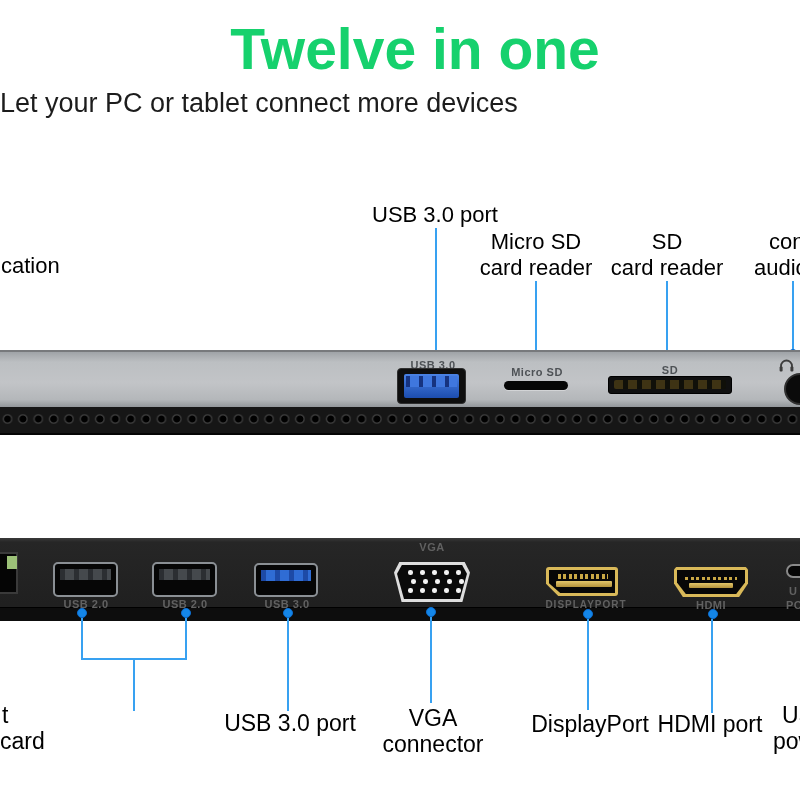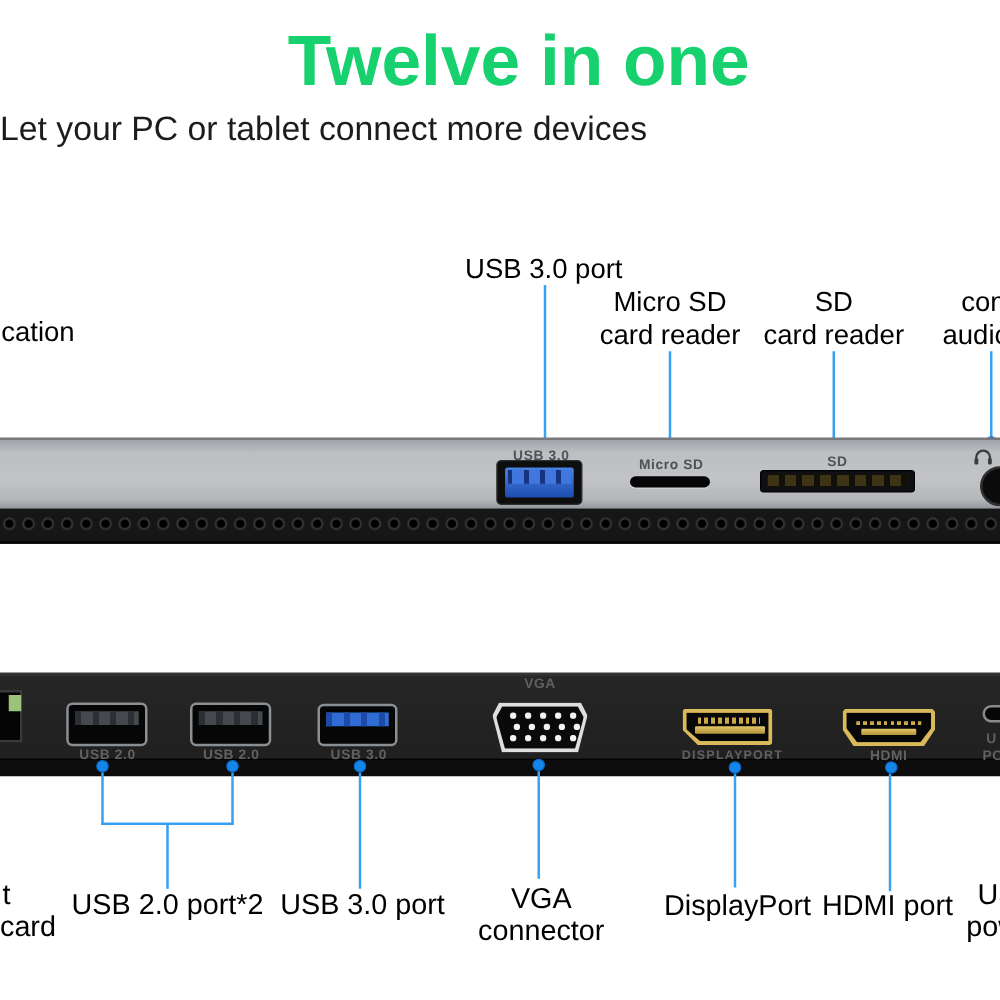--- a/index.html
+++ b/index.html
@@ -196,21 +196,20 @@
   <div class="usbc"></div>
   <div class="engrave-b" style="left:789px;top:585px;">U</div>
   <div class="engrave-b" style="left:786px;top:599px;">PO</div>
 
   <div class="cdot" style="left:77px;top:608px;"></div>
   <div class="cdot" style="left:181px;top:608px;"></div>
   <div class="cline" style="left:81px;top:618px;height:42px;"></div>
   <div class="cline" style="left:185px;top:618px;height:42px;"></div>
   <div class="hline" style="left:81px;top:658px;width:106px;"></div>
   <div class="cline" style="left:133px;top:660px;height:51px;"></div>
-  <div class="callout big center" style="left:134px;top:710px;">USB 2.0 port*2</div>
 
   <div class="cdot" style="left:283px;top:608px;"></div>
   <div class="cline" style="left:287px;top:618px;height:93px;"></div>
   <div class="callout big center" style="left:290px;top:710px;">USB 3.0 port</div>
 
   <div class="cdot" style="left:426px;top:607px;"></div>
   <div class="cline" style="left:430px;top:617px;height:86px;"></div>
   <div class="callout big center" style="left:433px;top:705px;">
     <div>VGA</div>
     <div>connector</div>

